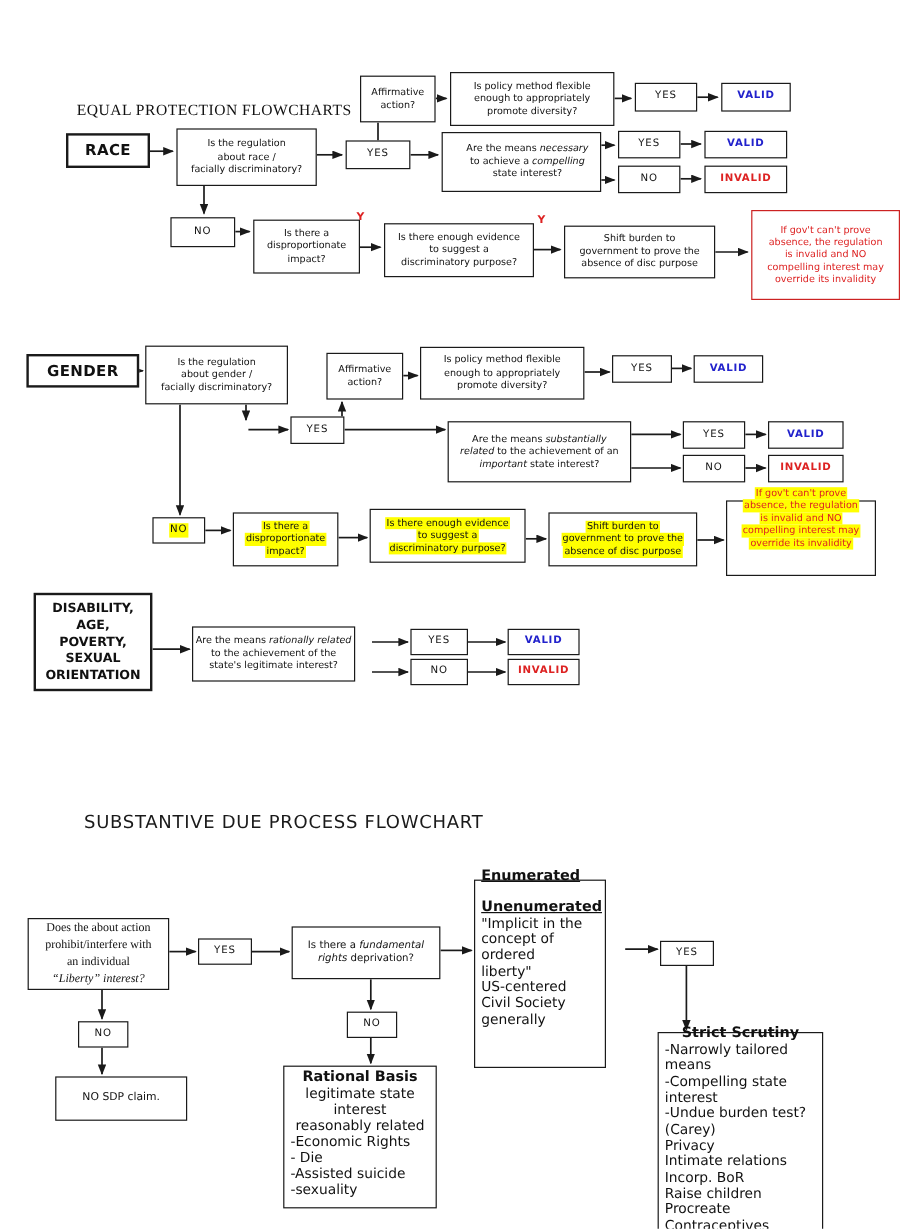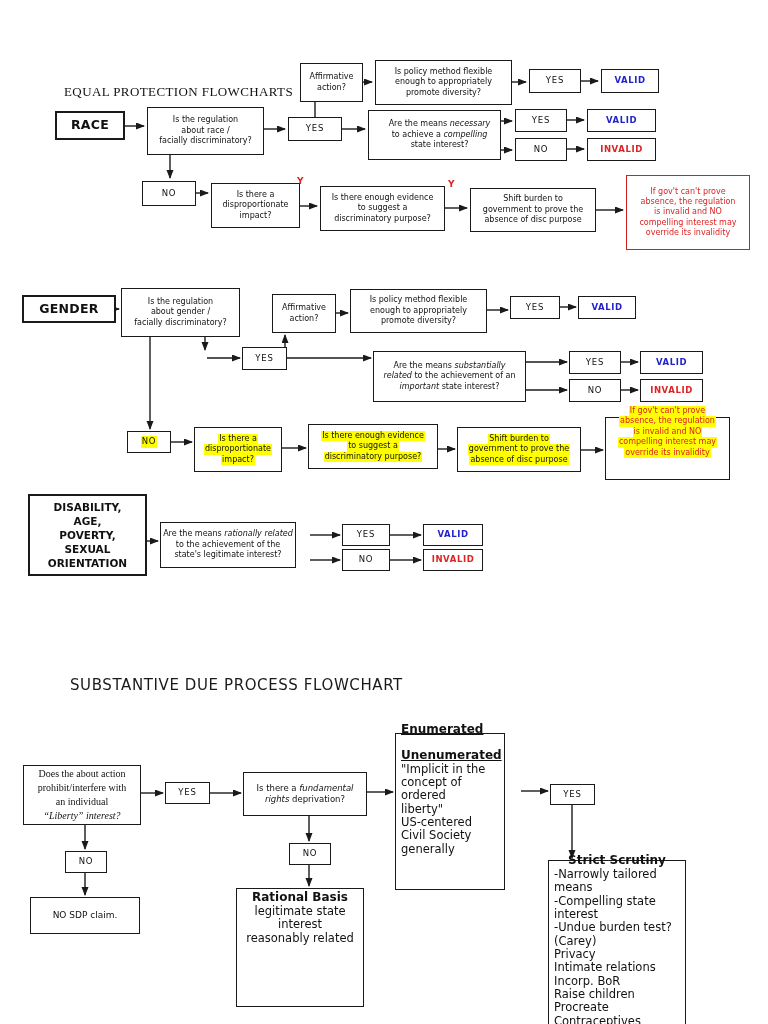--- a/index.html
+++ b/index.html
@@ -253,21 +253,21 @@
 <div class="box note-red top-start" style="left:605px;top:417px;width:125px;height:63px;">
     <div class="txt" style="margin-top:-13px;">
       <div class="hl-line">If gov't can't prove</div>
       <div class="hl-line">absence, the regulation</div>
       <div class="hl-line">is invalid and NO</div>
       <div class="hl-line">compelling interest may</div>
       <div class="hl-line">override its invalidity</div>
     </div>
   </div>
 
-<div class="box" style="left:28px;top:494px;width:119px;height:82px;font-weight:bold;font-size:10.5px;line-height:1.35;border-width:2px;">
+<div class="box" style="left:28px;top:494px;width:99px;height:82px;font-weight:bold;font-size:10.5px;line-height:1.35;border-width:2px;">
     <div class="txt">
       <div>DISABILITY,</div>
       <div>AGE,</div>
       <div>POVERTY,</div>
       <div>SEXUAL</div>
       <div>ORIENTATION</div>
     </div>
   </div>
 <div class="box" style="left:160px;top:522px;width:136px;height:46px;">
   <div class="txt" style="width:138px;margin:0 auto;"><span>Are the means </span><span class="it">rationally related</span><span> to the achievement of the state's legitimate interest?</span></div>
@@ -297,33 +297,39 @@
 </div>
 <div class="box ans" style="left:165px;top:782px;width:45px;height:22px;">
     <span>YES</span>
   </div>
 <div class="box" style="left:243px;top:772px;width:124px;height:44px;font-size:8.5px;">
   <div class="txt" style="width:110px;margin:0 auto;"><span>Is there a </span><span class="it">fundamental rights</span><span> deprivation?</span></div>
 </div>
 <div class="box ans" style="left:65px;top:851px;width:42px;height:22px;">
     <span>NO</span>
   </div>
-<div class="box" style="left:30px;top:897px;width:110px;height:37px;font-size:9px;">
+<div class="box" style="left:46px;top:897px;width:110px;height:37px;font-size:9px;">
     <span>NO SDP claim.</span>
   </div>
 <div class="box ans" style="left:289px;top:843px;width:42px;height:22px;">
     <span>NO</span>
   </div>
 
 <div class="box info" style="left:236px;top:888px;width:128px;height:119px;">
   <div class="hd ctr">Rational Basis</div>
   <div class="ctr">
       <div>legitimate state</div>
       <div>interest</div>
       <div>reasonably related</div>
+    </div>
+  <div>
+      <div>-Economic Rights</div>
+      <div>- Die</div>
+      <div>-Assisted suicide</div>
+      <div>-sexuality</div>
     </div>
 </div>
 
 <div class="box info" style="left:395px;top:733px;width:110px;height:157px;">
   <div class="hd u" style="margin-top:-13px;">Enumerated</div>
   <div class="gap"></div>
   <div class="hd u">Unenumerated</div>
   <div>
       <div>"Implicit in the</div>
       <div>concept of ordered</div>

